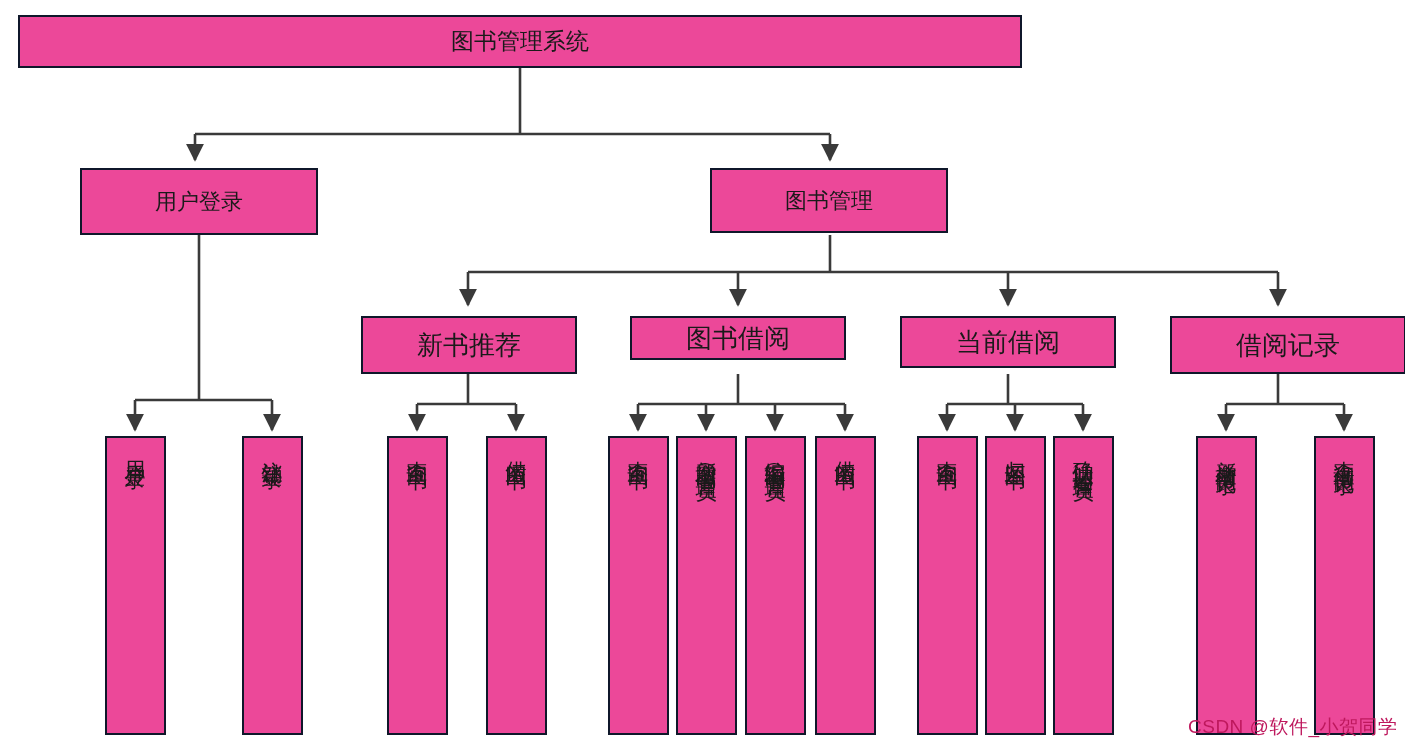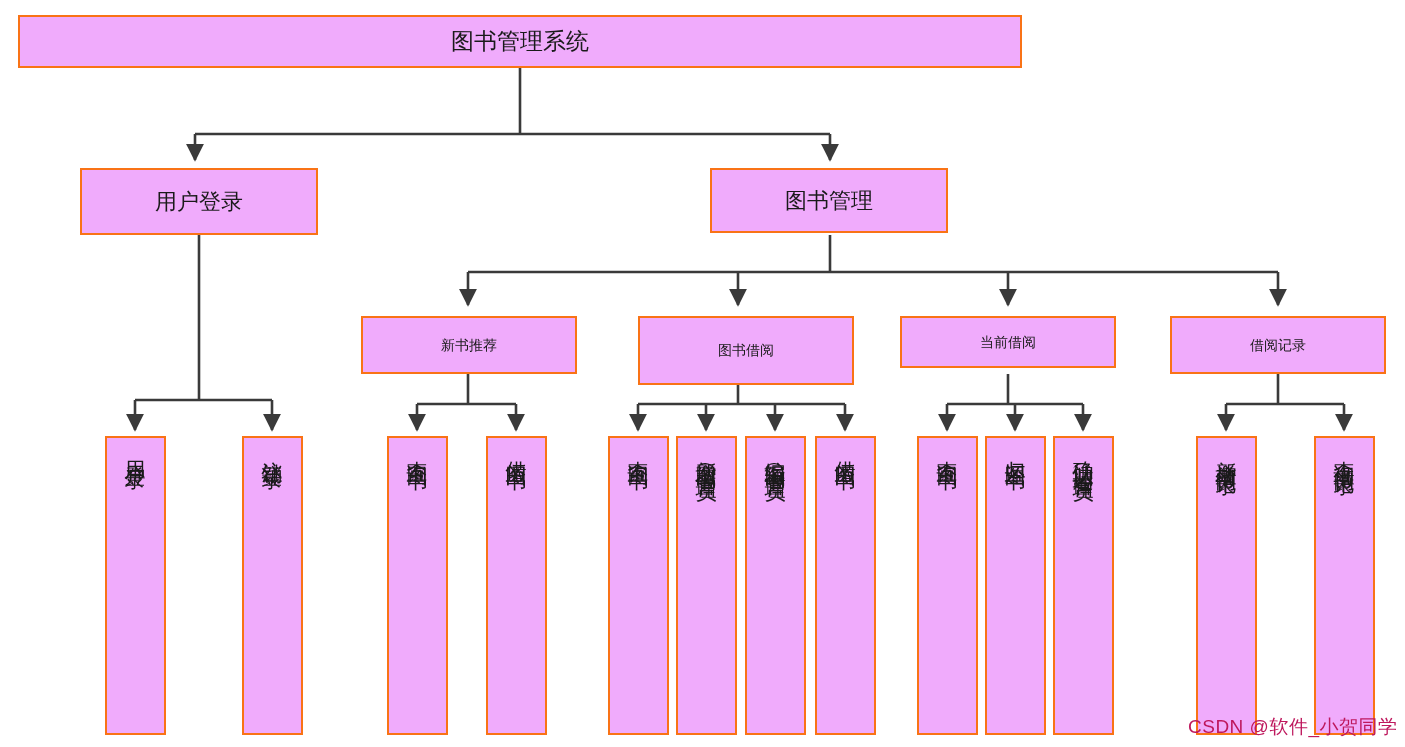--- a/index.html
+++ b/index.html
@@ -21,22 +21,22 @@
     position: absolute;
     left: 0;
     top: 0;
     width: 1405px;
     height: 747px;
     pointer-events: none;
   }
   .node {
     position: absolute;
     box-sizing: border-box;
-    background: #f0abfc;
-    border: 2px solid #f97316;
+    background: #ec4899;
+    border: 2px solid #0f172a;
     display: flex;
     align-items: center;
     justify-content: center;
     color: #1a1a1a;
     z-index: 2;
   }
   .node-label {
     display: block;
     text-align: center;
     line-height: 1.18;
@@ -46,21 +46,21 @@
   
   .level-0 {
     font-size: 23px;
   }
   
   .level-1 {
     font-size: 22px;
   }
   
   .level-2 {
-    font-size: 14px;
+    font-size: 26px;
   }
   
   .leaf .node-label {
     writing-mode: vertical-rl;
     text-orientation: upright;
     font-size: 21px;
     letter-spacing: 3px;
     line-height: 1;
     white-space: nowrap;
   }
@@ -144,29 +144,29 @@
   </div>
 
   <div class="node level-1" style="left:710px; top:168px; width:238px; height:65px;">
     <span class="node-label">图书管理</span>
   </div>
 
   <div class="node level-2" style="left:361px; top:316px; width:216px; height:58px;">
     <span class="node-label">新书推荐</span>
   </div>
 
-  <div class="node level-2" style="left:630px; top:316px; width:216px; height:69px;margin-left:8px;">
+  <div class="node level-2" style="left:630px; top:316px; width:216px; height:44px;">
     <span class="node-label">图书借阅</span>
   </div>
 
   <div class="node level-2" style="left:900px; top:316px; width:216px; height:52px;">
     <span class="node-label">当前借阅</span>
   </div>
 
-  <div class="node level-2" style="left:1170px; top:316px; width:216px; height:58px;">
+  <div class="node level-2" style="left:1170px; top:316px; width:236px; height:58px;">
     <span class="node-label">借阅记录</span>
   </div>
 
   <div class="node leaf" style="left:105px; top:436px; width:61px; height:299px;">
     <span class="node-label">用户登录</span>
   </div>
 
   <div class="node leaf" style="left:242px; top:436px; width:61px; height:299px;">
     <span class="node-label">注销登录</span>
   </div>

